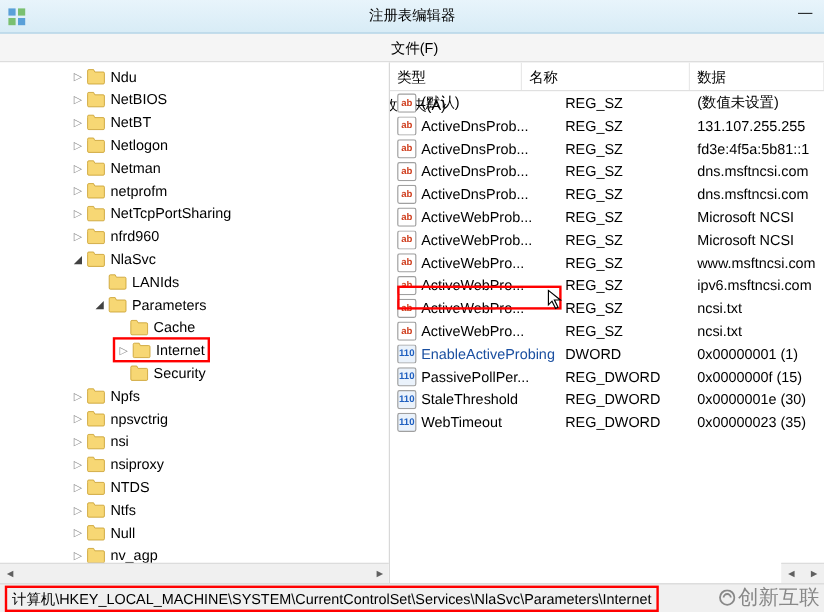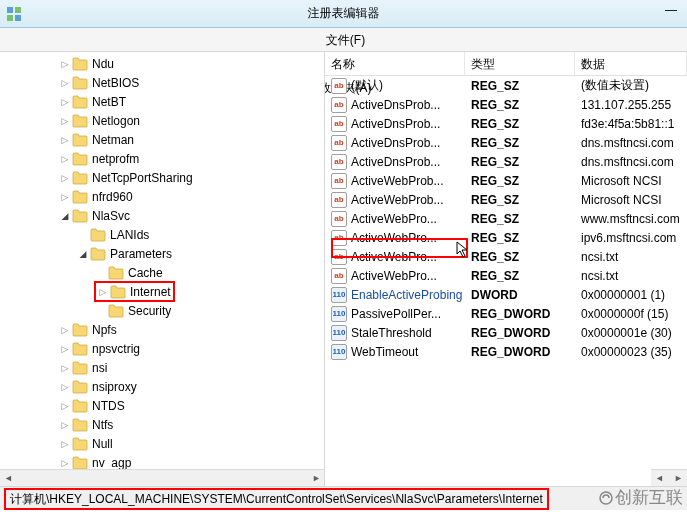--- a/index.html
+++ b/index.html
@@ -115,21 +115,21 @@
   .col-type { width: 110px; }
   .col-data { flex: 1; }
   .list-body { }
   .list-row {
     display:flex;
     height: 19px;
     align-items:center;
   }
   .cell { padding: 0 6px; overflow:hidden; white-space:nowrap; text-overflow: clip; }
   .cell-name { width: 140px; display:flex;align-items:center; }
-  .cell-type { width: 110px; font-weight: bold; }
+  .cell-type { width: 110px; }
   .cell-data { flex:1; }
   .val-icon {
     width:16px;height:16px;flex:none;margin-right:4px;
     display:inline-flex;align-items:center;justify-content:center;
     border:1px solid #a0a0a0;
     font-size:8px;
     font-weight:bold;
     background:#fff;
     border-radius:2px;
   }
@@ -393,22 +393,22 @@
       </div>
     <div class="hscroll left-pane">
       <div class="scroll-btn">◄</div>
       <div style="flex:1"></div>
       <div class="scroll-btn">►</div>
     </div>
   </div>
 
   <div class="list-pane">
     <div class="list-header">
+      <div class="col col-type">类型</div>
       <div class="col col-name">名称</div>
-      <div class="col col-type">类型</div>
       <div class="col col-data">数据</div>
     </div>
     <div class="list-body" id="list">
         <div class="list-row">
           <div class="cell cell-name">
             <span class="val-icon sz">ab</span>
             <span class="label">(默认)</span>
           </div>
           <div class="cell cell-type">REG_SZ</div>
           <div class="cell cell-data">(数值未设置)</div>

